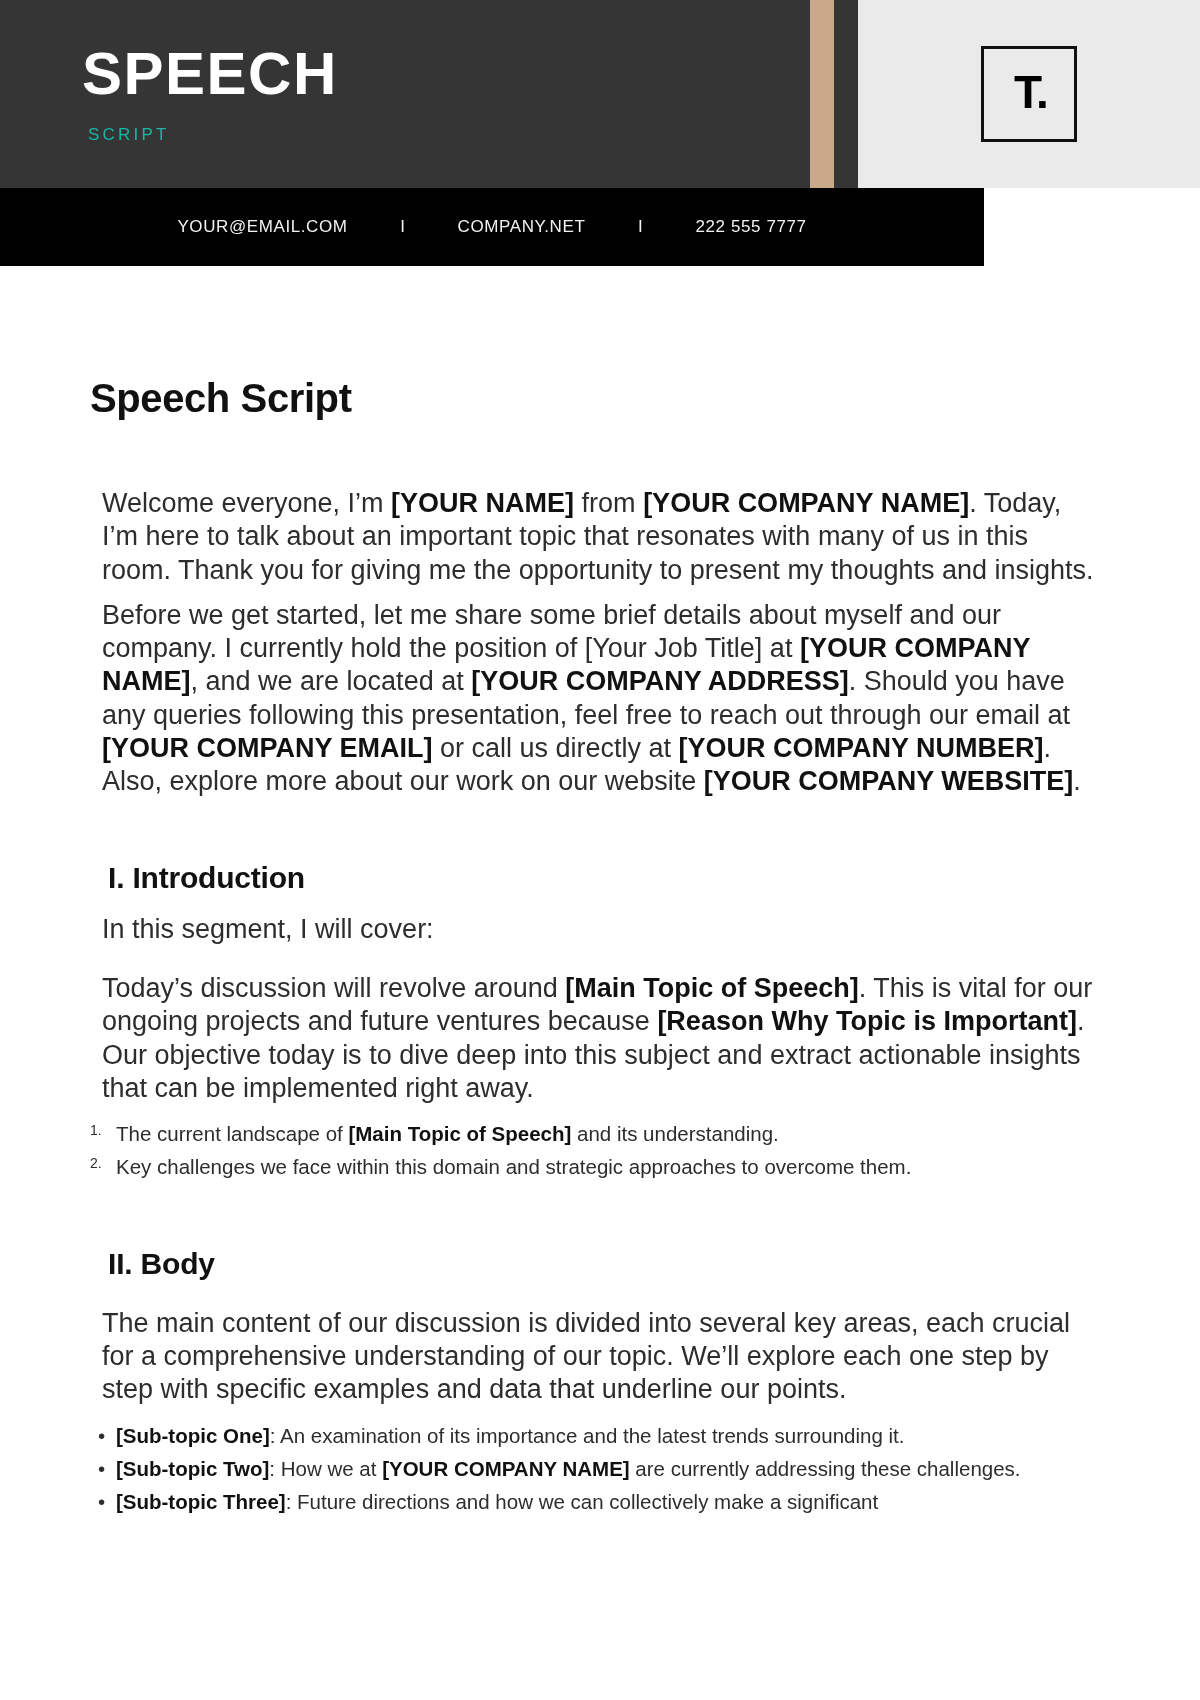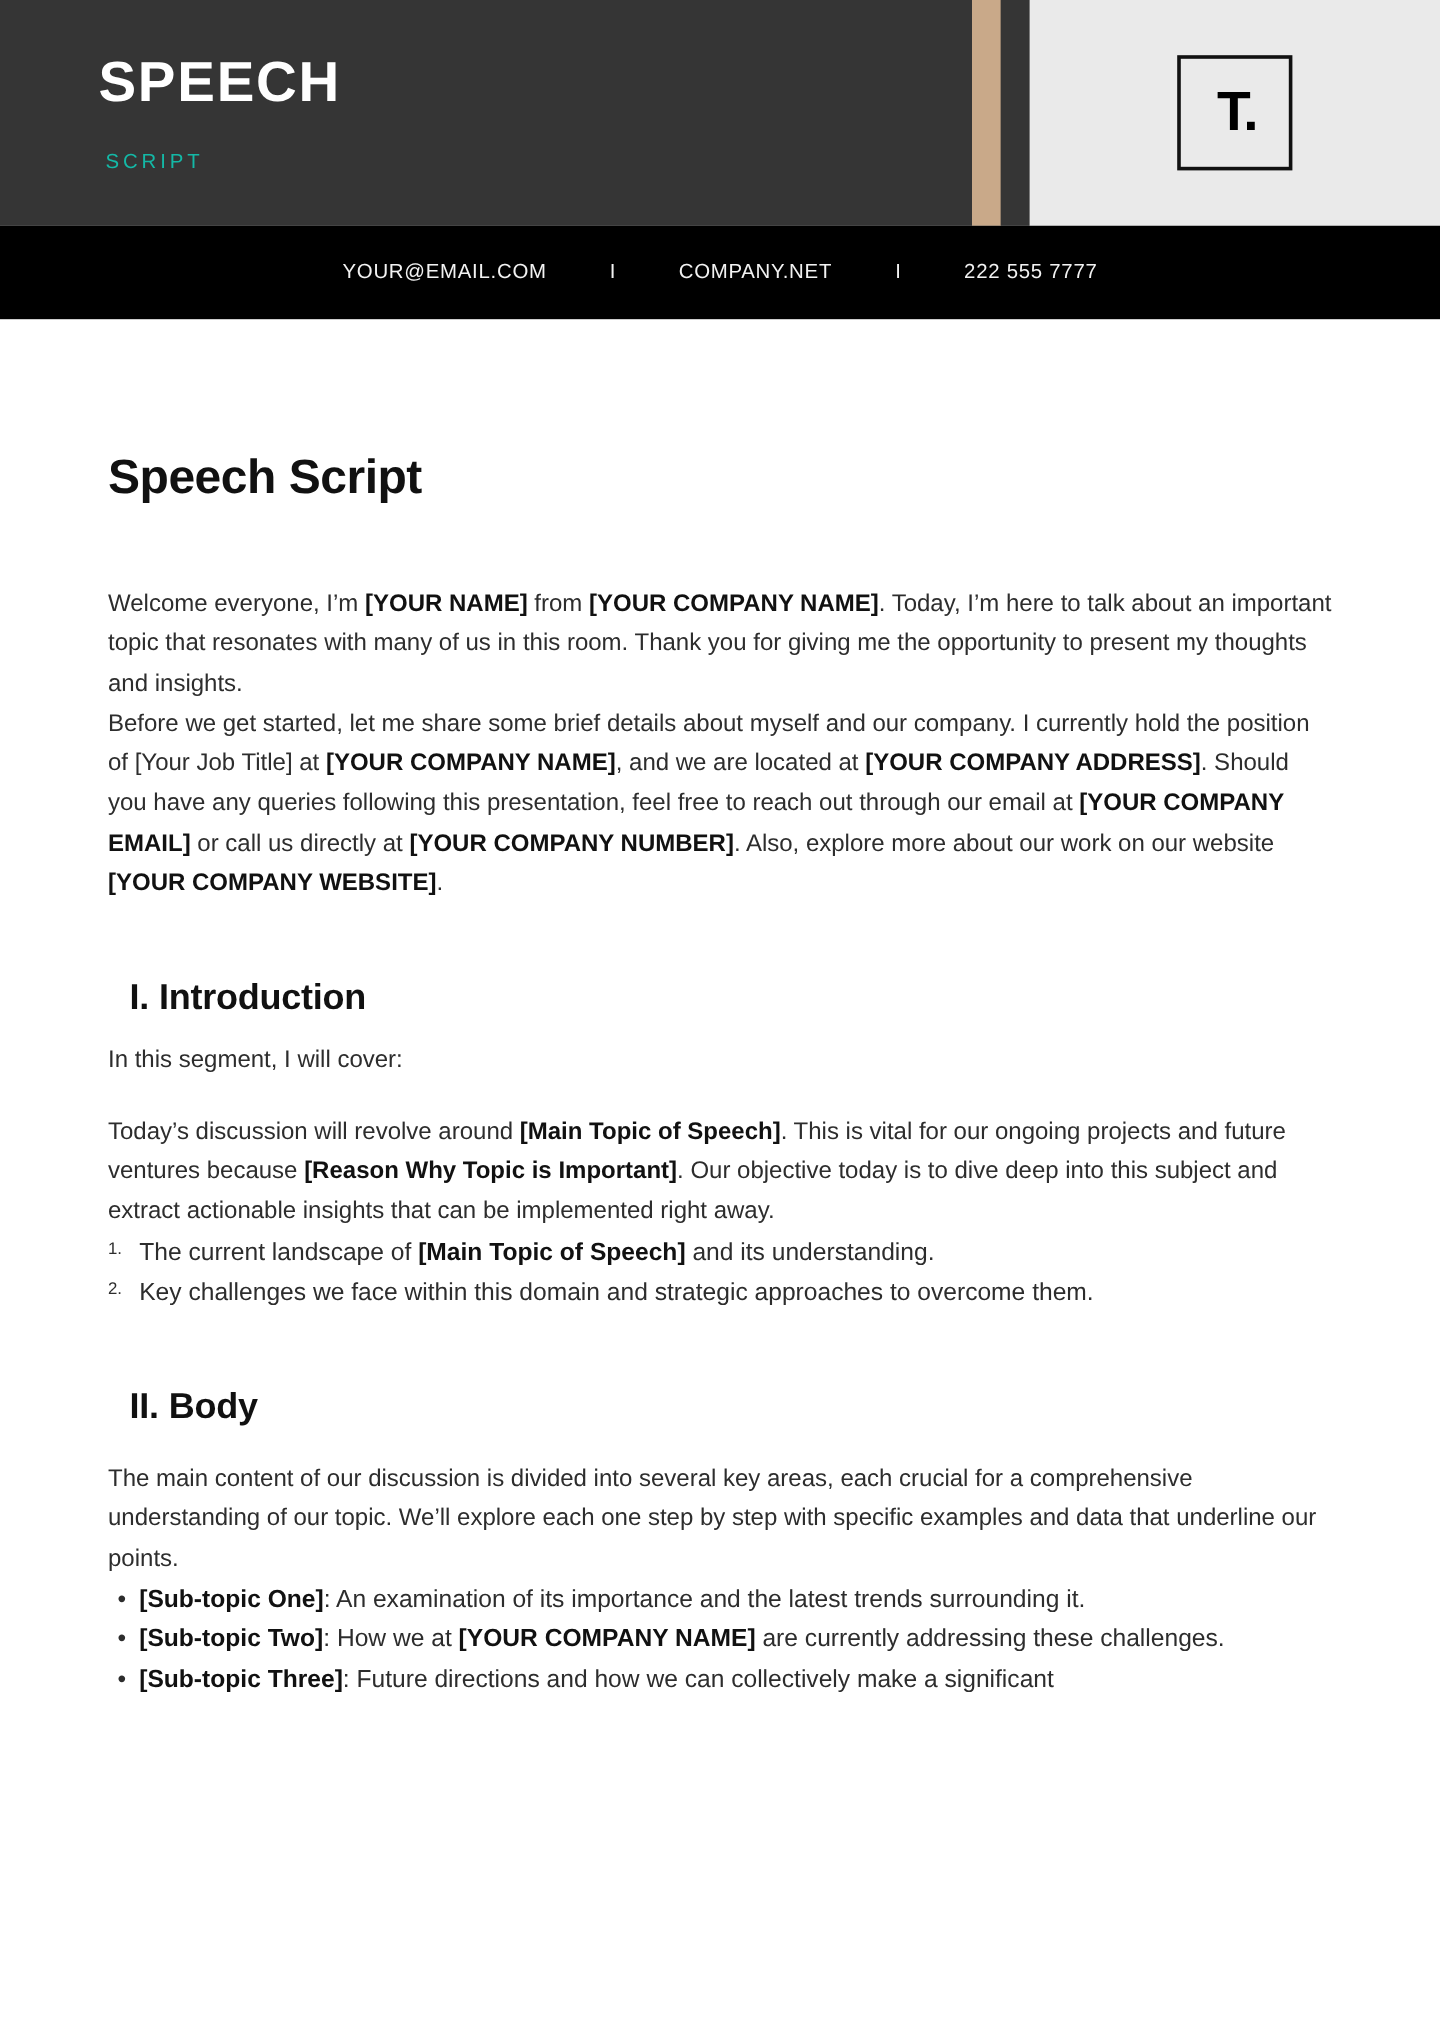--- a/index.html
+++ b/index.html
@@ -27,21 +27,21 @@
   .header-left {
     flex: 0 0 810px;
     background: #353535;
     position: relative;
   }
   .header-title {
     position: absolute;
     left: 82px;
     top: 44px;
     color: #ffffff;
-    font-size: 47px;
+    font-size: 60px;
     font-weight: bold;
     letter-spacing: 1.5px;
     line-height: 1;
     font-family: "Liberation Sans", sans-serif;
   }
   .header-subtitle {
     position: absolute;
     left: 88px;
     top: 126px;
     color: #14b8a6;
@@ -83,21 +83,21 @@
     color: #000000;
     line-height: 1;
     letter-spacing: -1px;
     position: relative;
     top: -2px;
     left: 2px;
   }
 
   
   .contact-bar {
-    width: 1200px;
+    width: 984px;
     height: 78px;
     background: #000000;
     display: flex;
     align-items: center;
     justify-content: center;
     gap: 0;
   }
   .contact-item {
     color: #f2f2f2;
     font-size: 17px;
@@ -122,24 +122,24 @@
   }
   .doc-title {
     font-size: 40px;
     font-weight: bold;
     color: #111111;
     margin: 110px 0 0 0;
     letter-spacing: -0.4px;
     font-family: "Liberation Sans", sans-serif;
   }
   .para {
-    font-size: 20px;
-    line-height: 33.3px;
-    color: #2d2d2d;
-    margin: 0;
+    font-size: 27px;
+    line-height: 33.3px;
+    color: #2d2d2d;
+    margin: 12px;
     text-align: left;
     font-family: "Liberation Sans", sans-serif;
   }
   .para.first {
     margin-top: 66px;
   }
   .para b, .para strong {
     font-weight: bold;
     color: #111111;
   }

